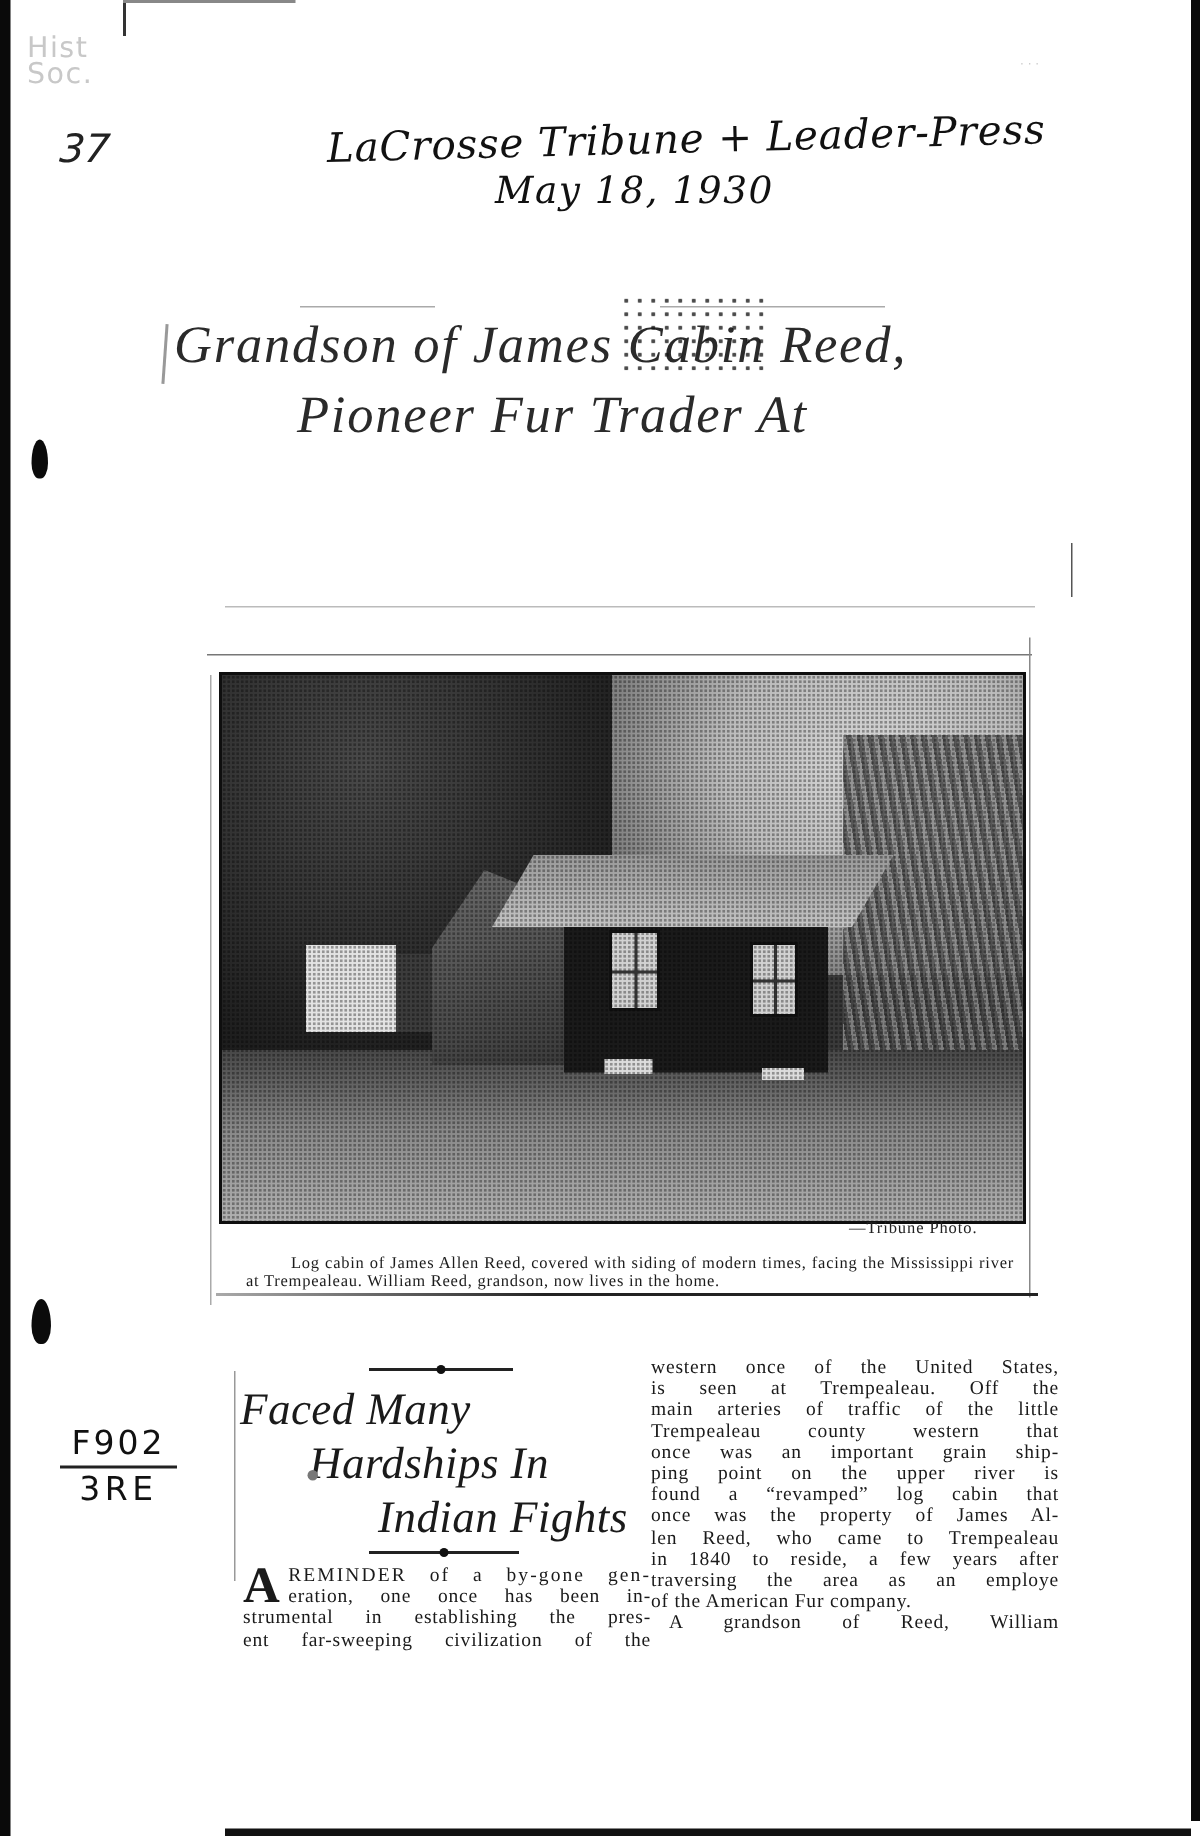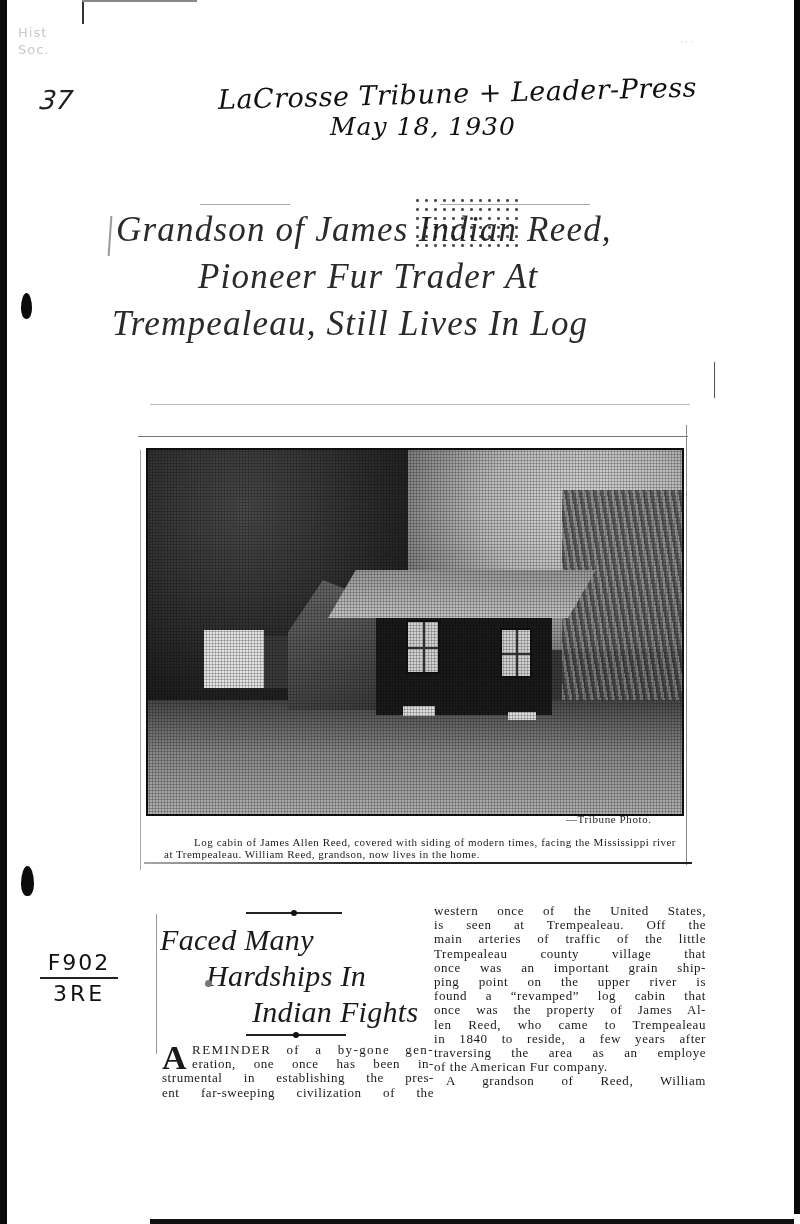--- a/index.html
+++ b/index.html
@@ -8,21 +8,21 @@
     background: #ffffff; color: #111;
     font-family: "Liberation Serif", "DejaVu Serif", serif;
   }
   .edge-left { position: absolute; left: 0; top: 0; width: 7px; height: 1224px; background: #0a0a0a; }
   .edge-right { position: absolute; right: 0; top: 0; width: 6px; height: 1214px; background: #0a0a0a; }
   .edge-bottom { position: absolute; left: 150px; right: 6px; top: 1219px; height: 5px; background: #111; }
   .edge-top-tick { position: absolute; left: 82px; top: 0; width: 2px; height: 24px; background: #333; }
   .edge-top-line { position: absolute; left: 82px; top: 0; width: 115px; height: 2px; background: #888; }
 
   .stamp-faint { position: absolute; left: 18px; top: 24px; font-family: "DejaVu Sans", sans-serif;
-    font-size: 13px; line-height: 17px; color: #c8c8c8; letter-spacing: 1px; }
+    font-size: 19px; line-height: 17px; color: #c8c8c8; letter-spacing: 1px; }
   .stamp-faint-right { position: absolute; left: 680px; top: 38px; font-size: 8px; color: #ccc; font-family: "DejaVu Sans", sans-serif; }
 
   .page-number { position: absolute; left: 40px; top: 85px; font-family: "DejaVu Sans", sans-serif;
     font-size: 26px; color: #222; font-style: italic; font-weight: 300; transform: skewX(-6deg); }
 
   .handwritten { position: absolute; font-family: "DejaVu Serif", serif; font-style: italic; color: #111; }
   .hw-source { left: 218px; top: 84px; font-size: 27px; letter-spacing: 0.5px; transform: rotate(-1.5deg); transform-origin: left center; }
   .hw-date { left: 330px; top: 112px; font-size: 25px; letter-spacing: 1px; }
 
   .headline { position: absolute; left: 108px; top: 206px; width: 620px;
@@ -134,23 +134,22 @@
 
 <div class="page-number">37</div>
 <div class="handwritten hw-source">LaCrosse Tribune + Leader-Press</div>
 <div class="handwritten hw-date">May 18, 1930</div>
 
 <div class="headline-rule-top" style="left:200px;width:90px;"></div>
 <div class="headline-rule-top" style="left:440px;width:150px;"></div>
 <div class="check-mark"></div>
 
 <div class="headline">
-  <span class="hl hl-1"><span>Grandson of James </span><span class="dotted">Indian</span><span> Reed,</span></span>
+  <span class="hl hl-1"><span>Grandson of James </span><span class="dotted">Cabin</span><span> Reed,</span></span>
   <span class="hl hl-2">Pioneer Fur Trader At</span>
-  <span class="hl hl-3">Trempealeau, Still Lives In Log</span>
 </div>
 <div class="headline-bar-right"></div>
 <div class="headline-rule-bot"></div>
 
 <div class="blot blot-1"></div>
 <div class="blot blot-2"></div>
 
 <div class="photo-frame-top"></div>
 <div class="photo-frame-rightline"></div>
 <div class="photo-frame-leftline"></div>
@@ -196,21 +195,21 @@
   <span class="line smallcaps">REMINDER of a by-gone gen-</span>
   <span class="line">eration, one once has been in-</span>
   <span class="line">strumental in establishing the pres-</span>
   <span class="line">ent far-sweeping civilization of the</span>
 </div>
 
 <div class="body-col col-2">
   <span class="line">western once of the United States,</span>
   <span class="line">is seen at Trempealeau.  Off  the</span>
   <span class="line">main arteries of traffic of the little</span>
-  <span class="line">Trempealeau  county  village  that</span>
+  <span class="line">Trempealeau  county  western  that</span>
   <span class="line">once was an important grain ship-</span>
   <span class="line">ping point on  the  upper river is</span>
   <span class="line">found a “revamped” log cabin that</span>
   <span class="line">once was the property of James Al-</span>
   <span class="line">len Reed, who came to Trempealeau</span>
   <span class="line">in 1840 to reside, a few years after</span>
   <span class="line">traversing the area as an employe</span>
   <span class="line last">of the American Fur company.</span>
   <span class="line indent">A grandson  of  Reed, William</span>
 </div>

